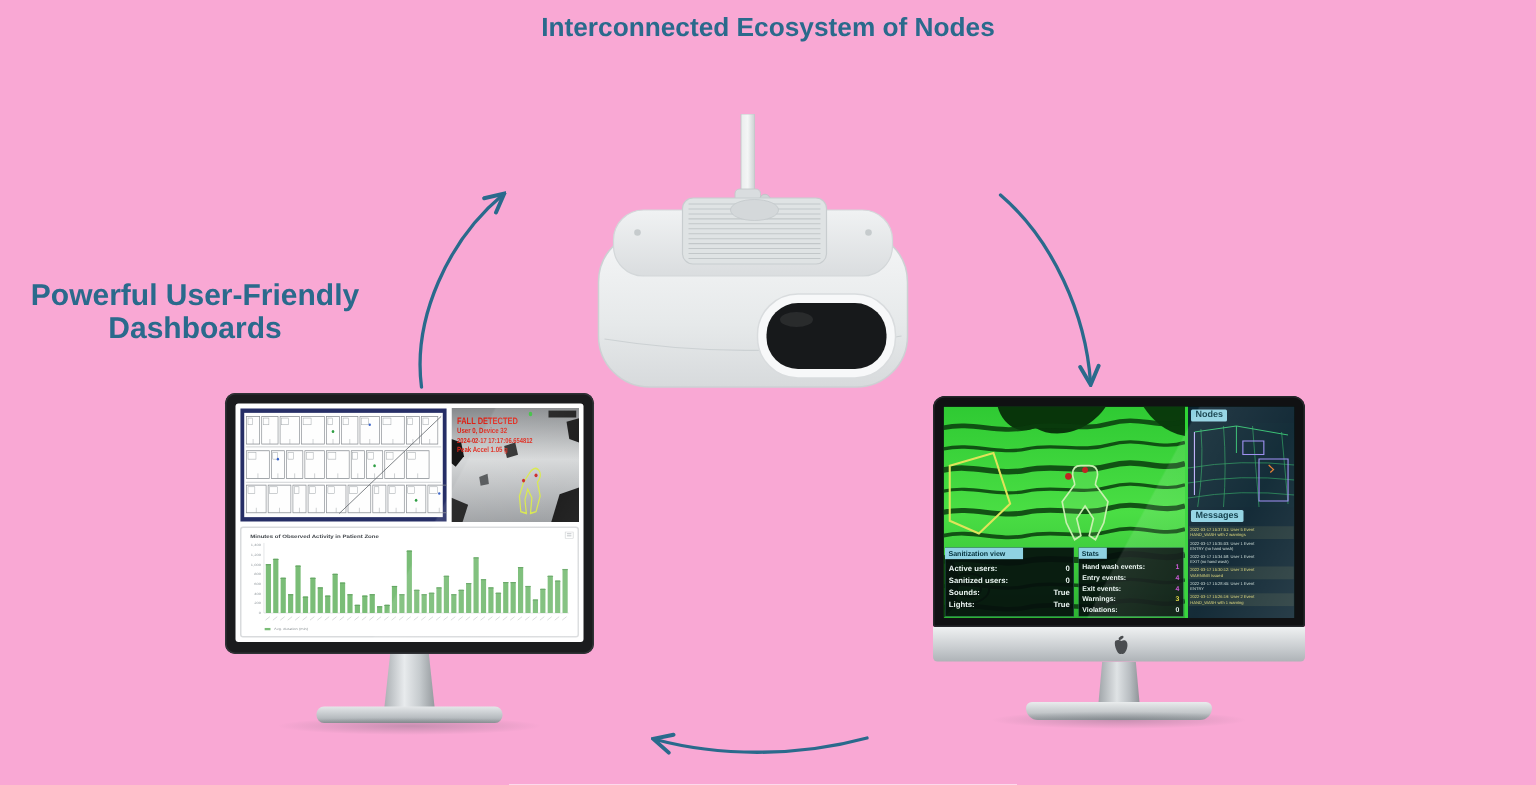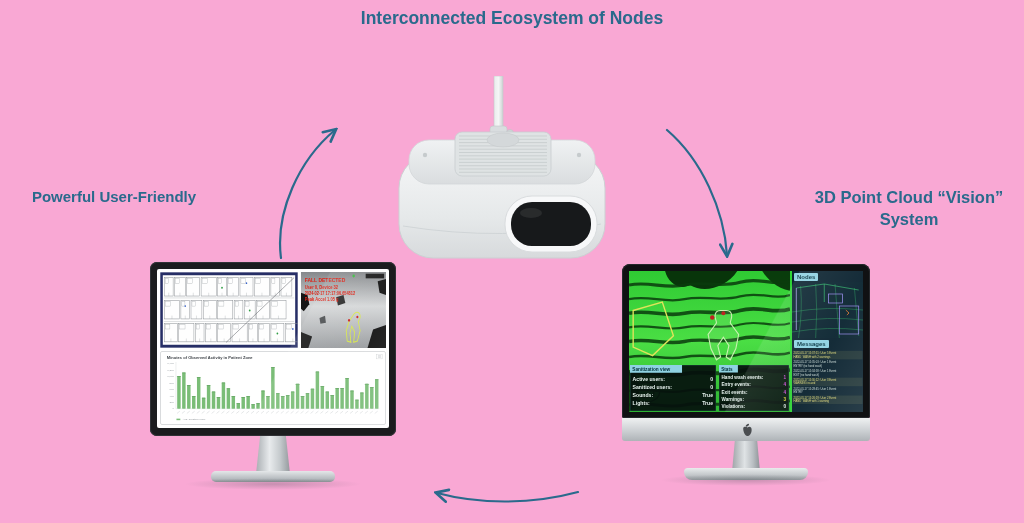--- a/index.html
+++ b/index.html
@@ -1,20 +1,20 @@
 <!DOCTYPE html>
 <html><head>
 <meta charset="utf-8">
 <style>
   html,body{margin:0;padding:0;background:#fff;}
   .canvas{position:relative;width:1024px;height:523px;background:#f9a8d4;overflow:hidden;
           font-family:"Liberation Sans",sans-serif;}
   .title{position:absolute;color:#2a6a8c;font-weight:700;text-align:center;line-height:23px;}
   .title-center{top:7px;left:0;width:1024px;font-size:17.5px;}
-  .title-left{top:186px;left:2px;width:224px;font-size:15px;line-height:22px;}
+  .title-left{top:186px;left:18px;width:224px;font-size:20px;line-height:22px;}
   .title-right{top:186px;left:796px;width:226px;font-size:16.5px;line-height:22px;}
   .arrows{position:absolute;left:0;top:0;width:1024px;height:523px;pointer-events:none;}
   .device{position:absolute;left:393px;top:76px;width:218px;height:188px;}
   
   .monitorL{position:absolute;left:148px;top:260px;width:250px;height:232px;}
   .mL-bezel{position:absolute;left:2px;top:2px;width:246px;height:174px;background:#1b1c1e;
             border-radius:7px;box-shadow:inset 0 0 0 1px #303236;}
   .mL-screen{position:absolute;left:7px;top:7px;right:7px;bottom:8px;background:#fff;border-radius:2px;overflow:hidden;}
   .screen-gloss{position:absolute;inset:0;pointer-events:none;
       background:linear-gradient(118deg,rgba(255,255,255,0) 55%,rgba(255,255,255,.10) 55.5%,rgba(255,255,255,.04) 78%,rgba(255,255,255,.12));}
@@ -55,24 +55,21 @@
 </head>
 <body>
 
 <div class="canvas">
 
   <div class="title title-center">
     <div>Interconnected Ecosystem of Nodes</div>
   </div>
   <div class="title title-left">
     <div>Powerful User-Friendly</div>
-  </div>
-  <div class="title title-right">
-    <div>3D Point Cloud “Vision”</div>
-    <div>System</div>
+    <div>Dashboards</div>
   </div>
 
   <svg class="arrows" viewBox="0 0 1024 523">
     <defs>
       <marker id="arr" viewBox="0 0 10 10" refX="8" refY="5" markerWidth="7" markerHeight="7" orient="auto-start-reverse">
         <path d="M1,1 L9,5 L1,9" fill="none" stroke="#2a6a8c" stroke-width="1.7" stroke-linecap="round"></path>
       </marker>
     </defs>
     <path d="M281,258 C275,212 299,160 335,130" fill="none" stroke="#2a6a8c" stroke-width="2.2" stroke-linecap="round" marker-end="url(#arr)"></path>
     <path d="M667,130 C702,160 724,210 727,255" fill="none" stroke="#2a6a8c" stroke-width="2.2" stroke-linecap="round" marker-end="url(#arr)"></path>

